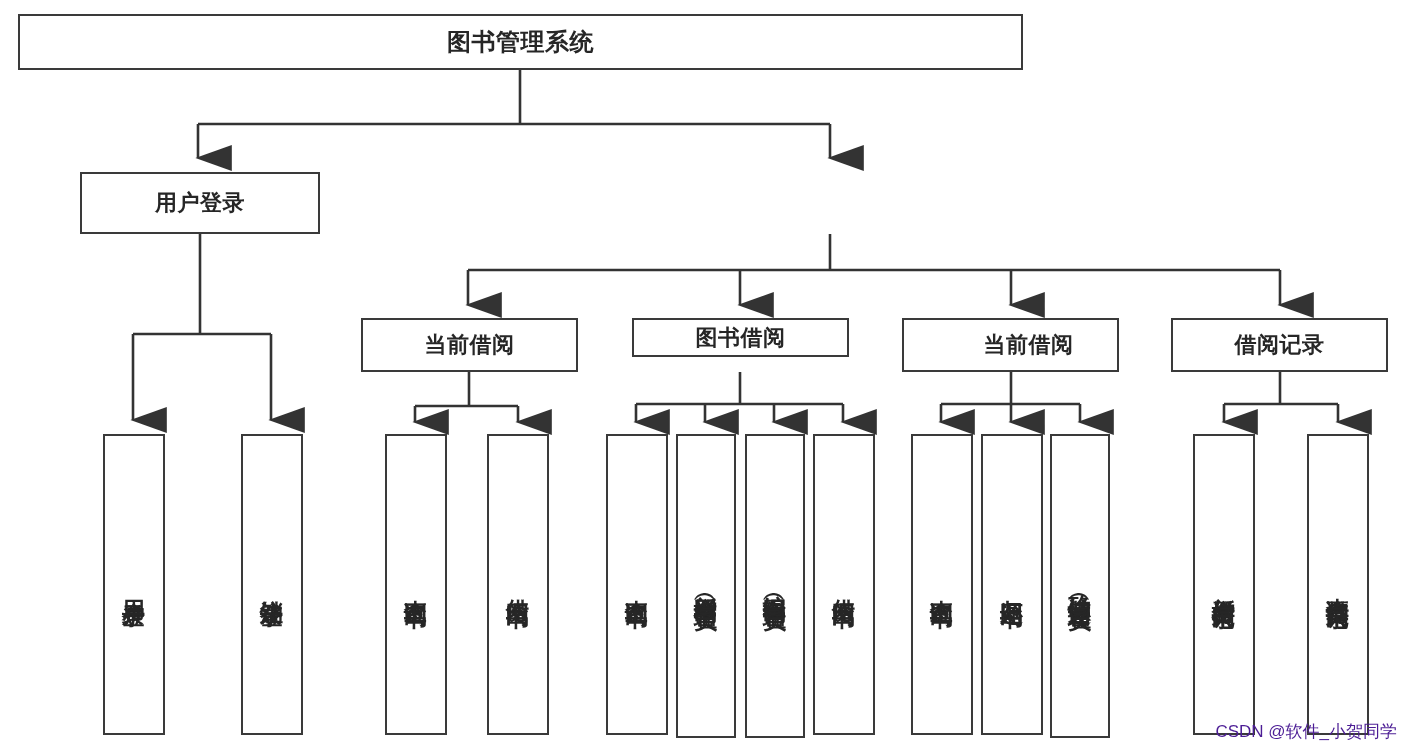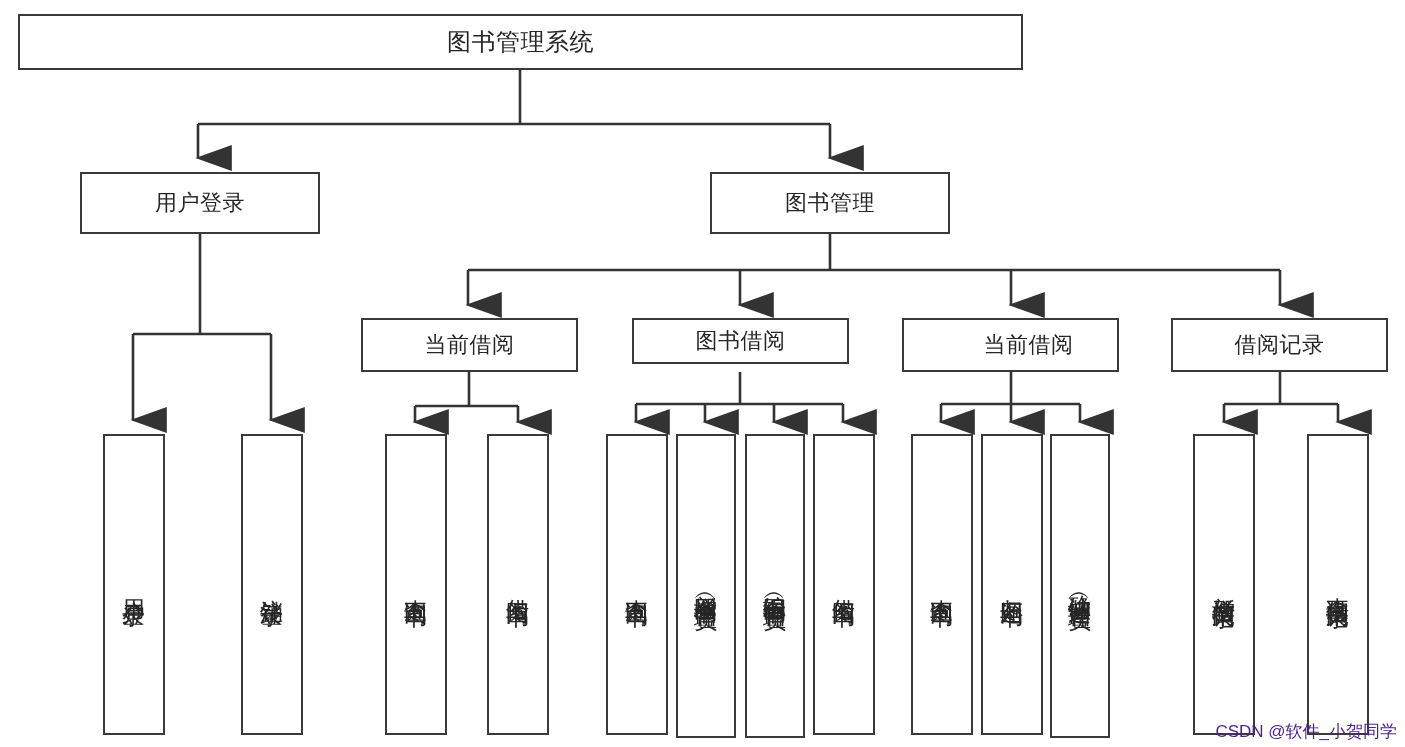--- a/index.html
+++ b/index.html
@@ -35,20 +35,21 @@
     align-items: center;
     justify-content: center;
     color: #262626;
     z-index: 2;
   }
   .node .label {
     display: block;
     text-align: center;
     line-height: 1.25;
     letter-spacing: 0.5px;
+    font-weight: bold;
   }
   
   .node.h .label {
     font-size: 22px;
     writing-mode: horizontal-tb;
   }
   .node.root .label { font-size: 24px; }
   
   .node.v {
     align-items: center;
@@ -131,29 +132,26 @@
   </svg>
 
   <div class="node h root" style="left:18px; top:14px; width:1005px; height:56px;">
     <span class="label">图书管理系统</span>
   </div>
 
   <div class="node h" style="left:80px; top:172px; width:240px; height:62px;">
     <span class="label">用户登录</span>
   </div>
 
-  <div class="node h" style="left:710px; top:172px; width:240px; height:62px;">
-    <span class="label">图书管理</span>
-  </div>
 
   <div class="node h" style="left:361px; top:318px; width:217px; height:54px;">
     <span class="label">当前借阅</span>
   </div>
 
-  <div class="node h" style="left:632px; top:318px; width:217px; height:46px;">
+  <div class="node h" style="left:632px; top:318px; width:217px; height:39px;">
     <span class="label">图书借阅</span>
   </div>
 
   <div class="node h" style="left:902px; top:318px; width:217px; height:54px;padding-left:36px;">
     <span class="label">当前借阅</span>
   </div>
 
   <div class="node h" style="left:1171px; top:318px; width:217px; height:54px;">
     <span class="label">借阅记录</span>
   </div>

